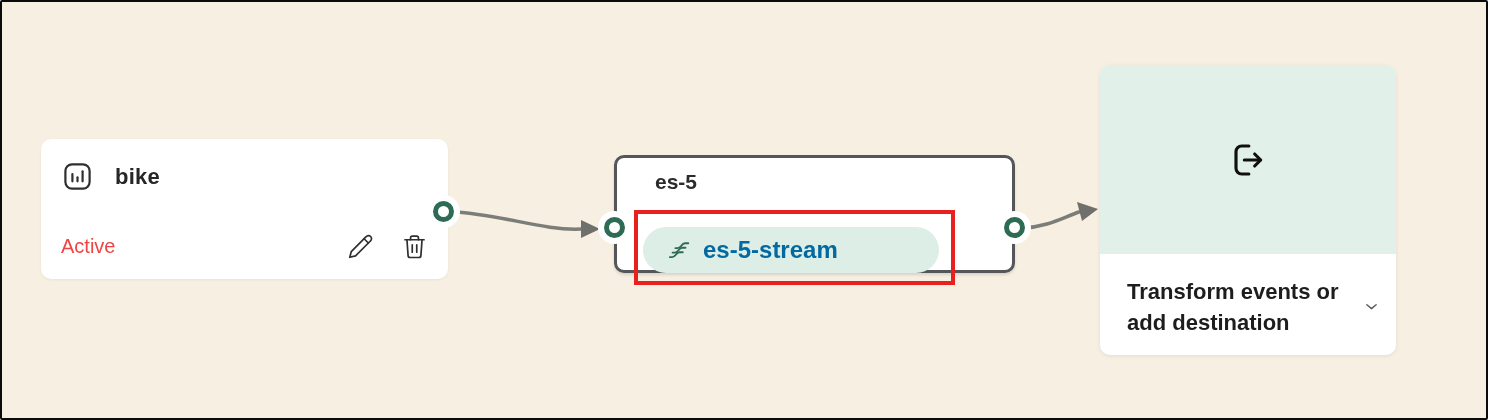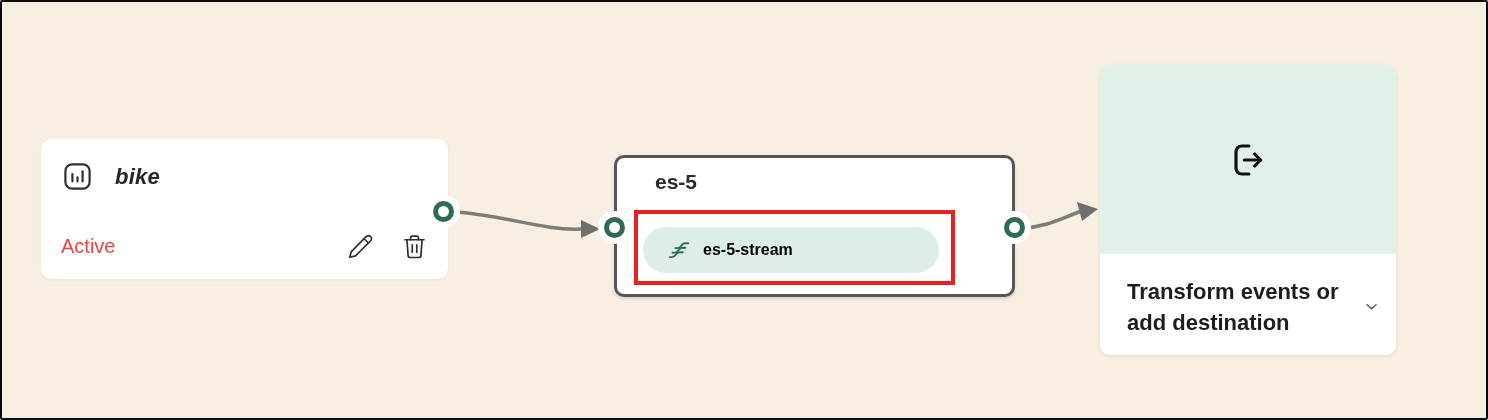--- a/index.html
+++ b/index.html
@@ -24,32 +24,32 @@
   
   .card-source {
     position: absolute; left: 39px; top: 137px;
     width: 407px; height: 140px;
     background: #ffffff;
     border-radius: 10px;
     box-shadow: 0 1px 3px rgba(0,0,0,0.06);
     padding: 21px 20px 19px 20px;
     display: flex; flex-direction: column; justify-content: space-between;
   }
-  .source-header { display: flex; align-items: center; gap: 21px; font-style: italic; }
+  .source-header { display: flex; align-items: center; gap: 21px; }
   .source-header svg { width: 33px; height: 33px; display: block; }
   .source-title { font-size: 22px; font-weight: 700; color: #262626; letter-spacing: 0.2px; }
   .source-footer { display: flex; align-items: center; }
   .source-status { font-size: 20px; color: #ef4444; margin-right: auto; }
   .action-btn { background: none; border: none; padding: 0; cursor: pointer; margin-left: 27px; line-height: 0; }
   .action-btn svg { width: 27px; height: 27px; display: block; }
 
   
   .card-pipe {
     position: absolute; left: 612px; top: 153px;
-    width: 401px; height: 142px;
+    width: 401px; height: 118px;
     background: #ffffff;
     border: 3.5px solid #55565a;
     border-radius: 10px;
     box-shadow: 0 2px 3px rgba(0,0,0,0.12);
   }
   .pipe-title {
     position: absolute; left: 38px; top: 12px;
     font-size: 21px; font-weight: 700; color: #2b2b2d;
   }
   .highlight-box {
@@ -63,21 +63,21 @@
     width: 296px; height: 46px;
     margin-top: 4px;
     background: #ddeee6;
     border-radius: 23px;
     border: none; cursor: pointer;
     display: flex; align-items: center;
     padding: 0 0 0 24px; gap: 9px;
     font-family: "Liberation Sans", sans-serif;
   }
   .stream-pill svg { width: 27px; height: 27px; display: block; }
-  .stream-label { font-size: 16px; font-weight: 700; color: #000000; }
+  .stream-label { font-size: 24px; font-weight: 700; color: #0369a1; }
 
   
   .card-dest {
     position: absolute; left: 1098px; top: 63px;
     width: 296px; height: 290px;
     border-radius: 10px;
     background: #ffffff;
     box-shadow: 0 1px 4px rgba(0,0,0,0.08);
     cursor: pointer;
   }

